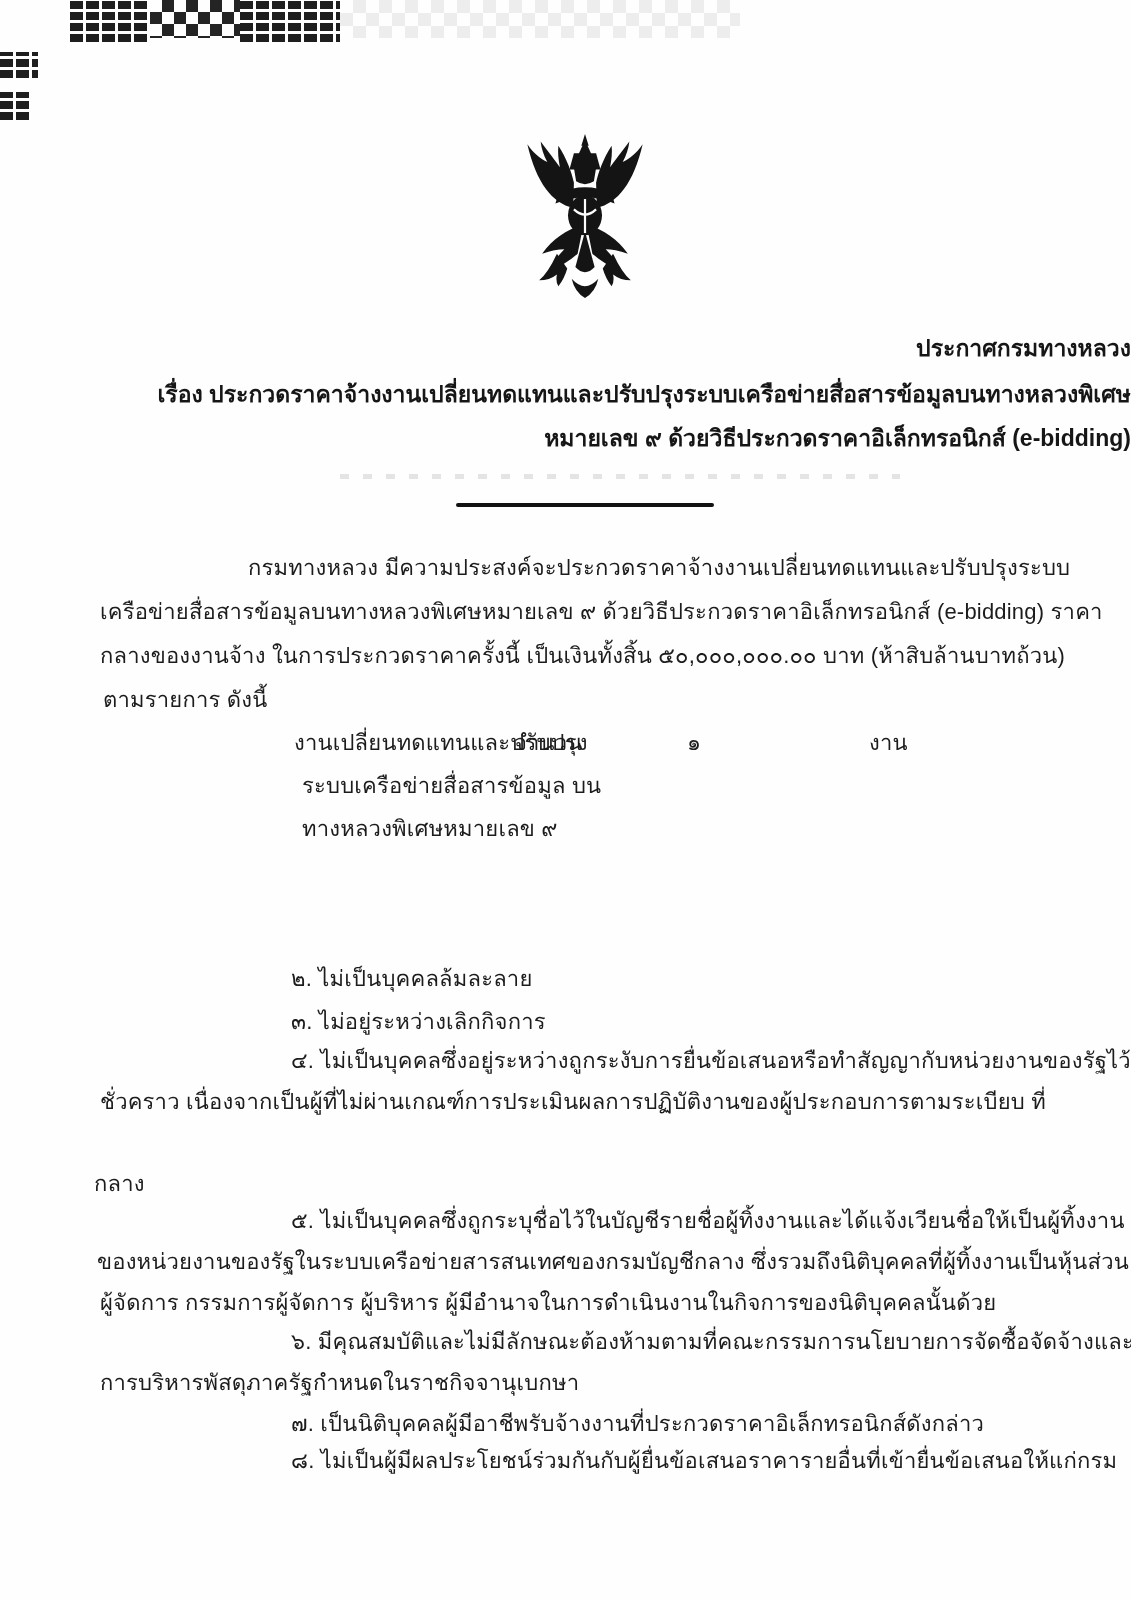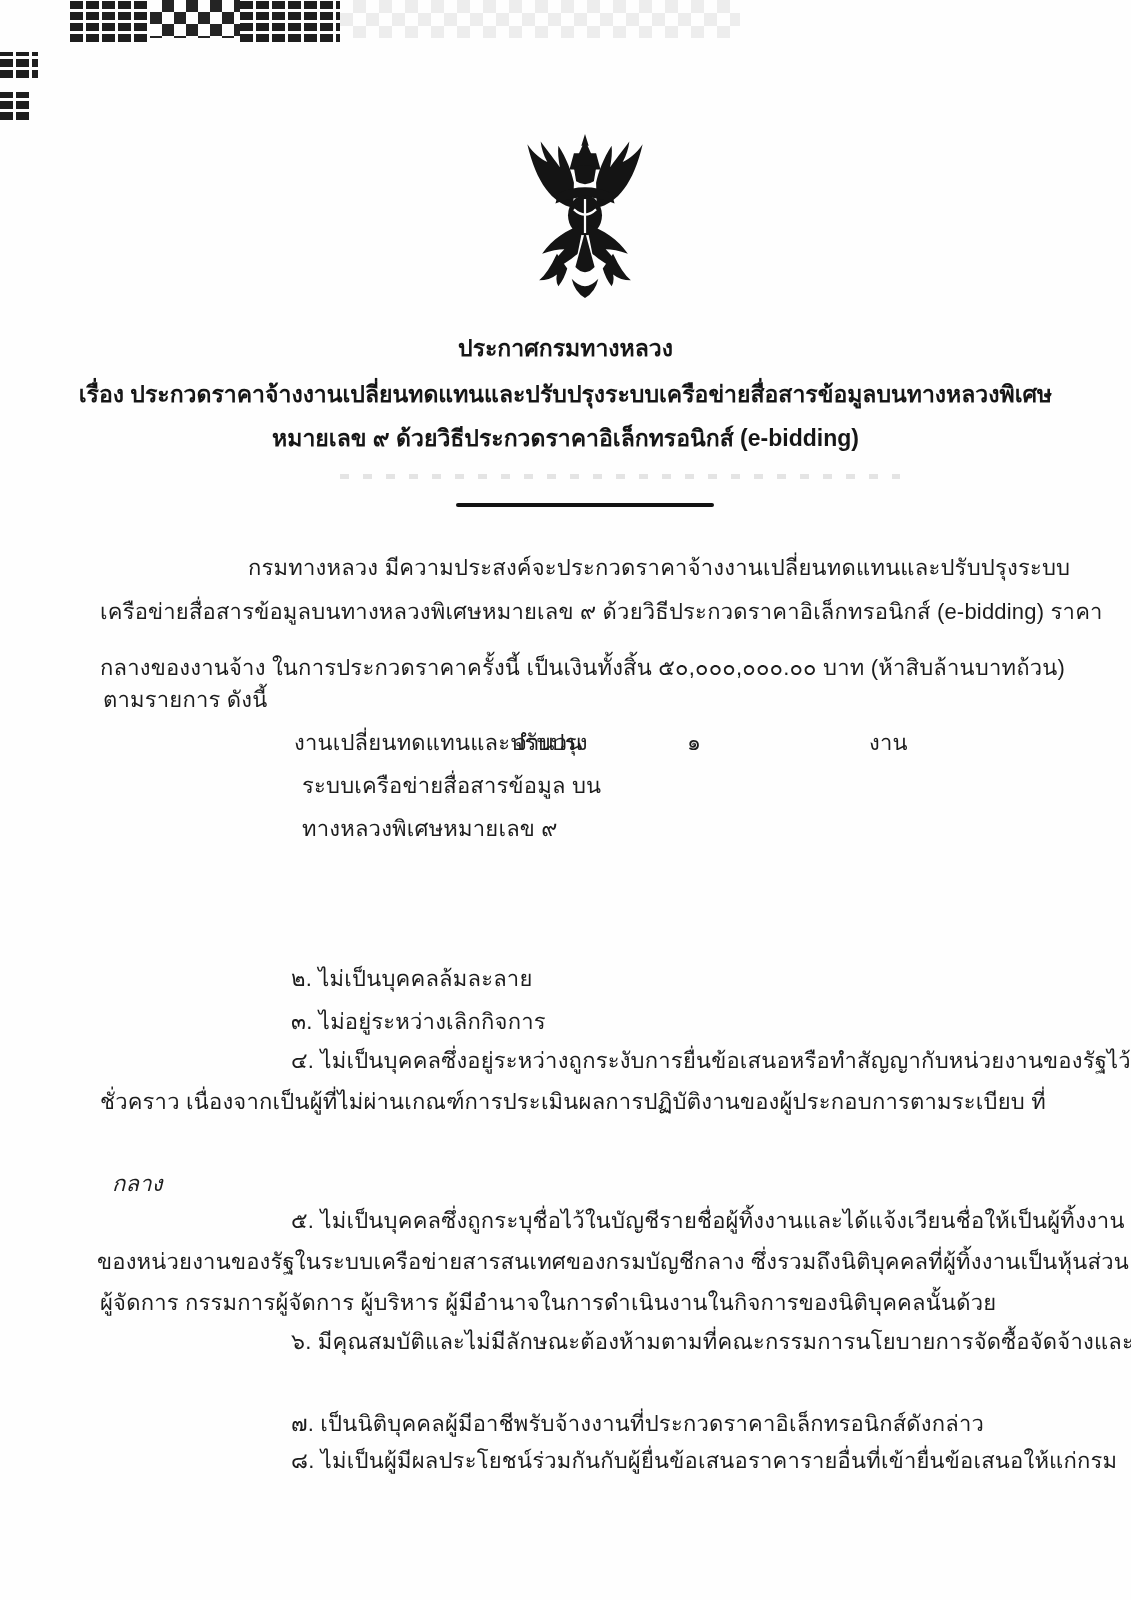--- a/index.html
+++ b/index.html
@@ -18,21 +18,21 @@
     white-space: nowrap;
     font-size: 22px;
     line-height: 30px;
     color: #1c1c1c;
     letter-spacing: 0.2px;
   }
   .title-line {
     position: absolute;
     left: 0;
     width: 1131px;
-    text-align: center;
+    text-align: right;
     font-size: 23px;
     font-weight: bold;
     white-space: nowrap;
     color: #161616;
   }
   #divider {
     position: absolute;
     left: 456px;
     top: 503px;
     width: 258px;
@@ -125,37 +125,38 @@
 
   <div class="title-line" style="top:330px;">ประกาศกรมทางหลวง</div>
   <div class="title-line" style="top:376px;">เรื่อง ประกวดราคาจ้างงานเปลี่ยนทดแทนและปรับปรุงระบบเครือข่ายสื่อสารข้อมูลบนทางหลวงพิเศษ</div>
   <div class="title-line" style="top:420px;">หมายเลข ๙ ด้วยวิธีประกวดราคาอิเล็กทรอนิกส์ (e-bidding)</div>
 
   <div id="dot-row"></div>
   <div id="divider"></div>
 
   <div class="line" style="left:248px; top:553px;">กรมทางหลวง มีความประสงค์จะประกวดราคาจ้างงานเปลี่ยนทดแทนและปรับปรุงระบบ</div>
   <div class="line" style="left:100px; top:597px;">เครือข่ายสื่อสารข้อมูลบนทางหลวงพิเศษหมายเลข ๙ ด้วยวิธีประกวดราคาอิเล็กทรอนิกส์ (e-bidding) ราคา</div>
-  <div class="line" style="left:100px; top:641px;margin-top:12px;">กลางของงานจ้าง ในการประกวดราคาครั้งนี้ เป็นเงินทั้งสิ้น ๕๐,๐๐๐,๐๐๐.๐๐  บาท (ห้าสิบล้านบาทถ้วน)</div>
+  <div class="line" style="left:100px; top:641px;">กลางของงานจ้าง ในการประกวดราคาครั้งนี้ เป็นเงินทั้งสิ้น ๕๐,๐๐๐,๐๐๐.๐๐  บาท (ห้าสิบล้านบาทถ้วน)</div>
   <div class="line" style="left:103px; top:685px;">ตามรายการ ดังนี้</div>
 
   <div class="line" style="left:0; top:728px; width:1131px;">
     <span style="position:absolute; left:294px;">งานเปลี่ยนทดแทนและปรับปรุง</span>
     <span class="qty-label">จำนวน</span>
     <span class="qty-value">๑</span>
     <span class="qty-unit">งาน</span>
   </div>
   <div class="line" style="left:302px; top:771px;">ระบบเครือข่ายสื่อสารข้อมูล บน</div>
   <div class="line" style="left:302px; top:814px;">ทางหลวงพิเศษหมายเลข ๙</div>
 
   <div class="line" style="left:291px; top:964px;text-align:right;">๒. ไม่เป็นบุคคลล้มละลาย</div>
   <div class="line" style="left:291px; top:1007px;">๓. ไม่อยู่ระหว่างเลิกกิจการ</div>
   <div class="line" style="left:291px; top:1046px;">๔. ไม่เป็นบุคคลซึ่งอยู่ระหว่างถูกระงับการยื่นข้อเสนอหรือทำสัญญากับหน่วยงานของรัฐไว้</div>
   <div class="line" style="left:100px; top:1087px;">ชั่วคราว เนื่องจากเป็นผู้ที่ไม่ผ่านเกณฑ์การประเมินผลการปฏิบัติงานของผู้ประกอบการตามระเบียบ ที่</div>
-  <div class="line" style="left:112px; top:1169px;font-style:italic;">กลาง</div>
+  <div class="line" style="left:94px; top:1169px;">กลาง</div>
   <div class="line" style="left:291px; top:1206px;">๕. ไม่เป็นบุคคลซึ่งถูกระบุชื่อไว้ในบัญชีรายชื่อผู้ทิ้งงานและได้แจ้งเวียนชื่อให้เป็นผู้ทิ้งงาน</div>
   <div class="line" style="left:100px; top:1288px;">ผู้จัดการ กรรมการผู้จัดการ ผู้บริหาร ผู้มีอำนาจในการดำเนินงานในกิจการของนิติบุคคลนั้นด้วย</div>
   <div class="line" style="left:97px; top:1247px;">ของหน่วยงานของรัฐในระบบเครือข่ายสารสนเทศของกรมบัญชีกลาง ซึ่งรวมถึงนิติบุคคลที่ผู้ทิ้งงานเป็นหุ้นส่วน</div>
   <div class="line" style="left:291px; top:1327px;">๖. มีคุณสมบัติและไม่มีลักษณะต้องห้ามตามที่คณะกรรมการนโยบายการจัดซื้อจัดจ้างและ</div>
+  <div class="line" style="left:100px; top:1368px;">การบริหารพัสดุภาครัฐกำหนดในราชกิจจานุเบกษา</div>
   <div class="line" style="left:291px; top:1409px;">๗. เป็นนิติบุคคลผู้มีอาชีพรับจ้างงานที่ประกวดราคาอิเล็กทรอนิกส์ดังกล่าว</div>
   <div class="line" style="left:291px; top:1446px;">๘. ไม่เป็นผู้มีผลประโยชน์ร่วมกันกับผู้ยื่นข้อเสนอราคารายอื่นที่เข้ายื่นข้อเสนอให้แก่กรม</div>
 
 </div>
 
 </body></html>

